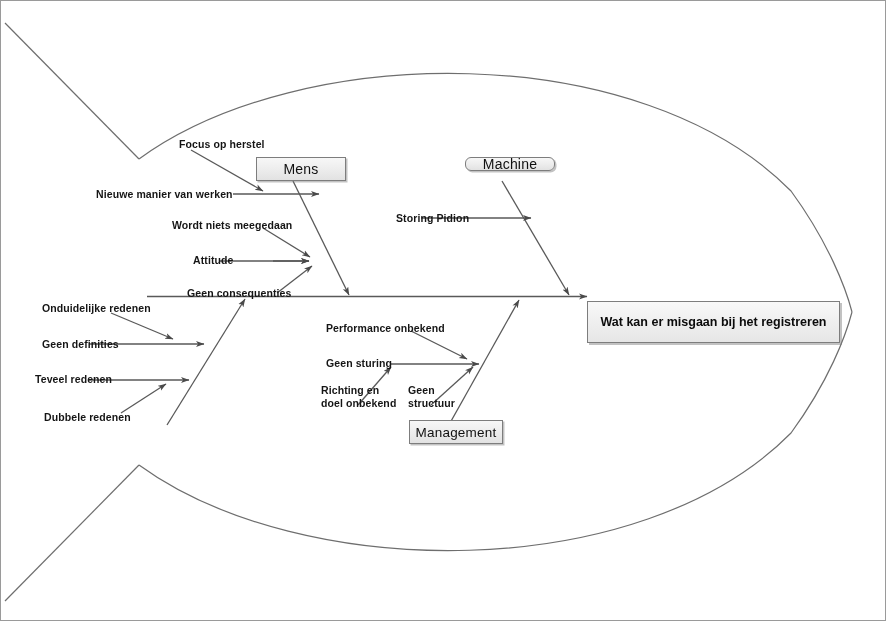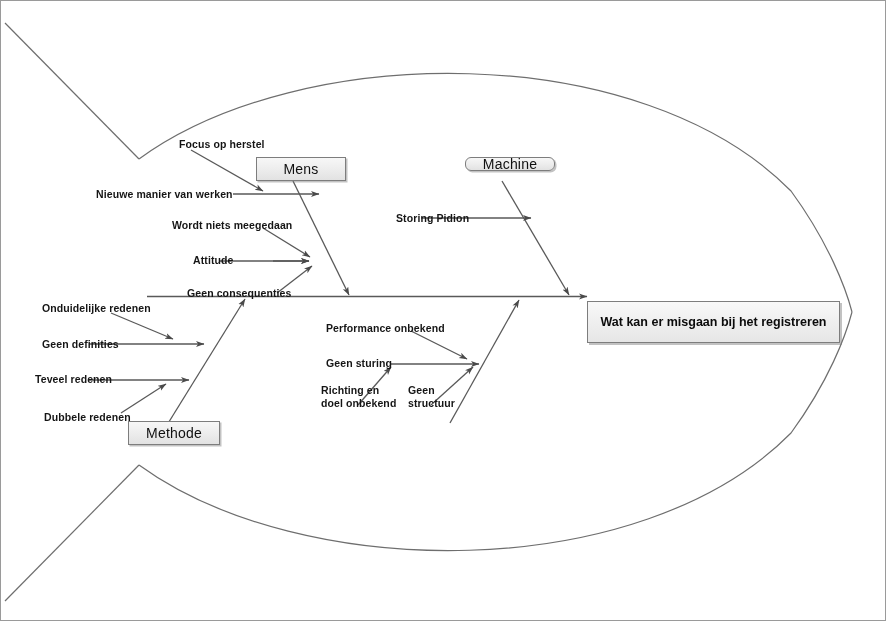--- a/index.html
+++ b/index.html
@@ -109,24 +109,24 @@
   </svg>
 
   <div class="cat-box" style="left:247px;top:156px;width:90px;height:24px;font-size:14px;">
     <span>Mens</span>
   </div>
 
   <div class="cat-box" style="left:456px;top:156px;width:90px;height:14px;font-size:14px;border-radius:6px;">
     <span>Machine</span>
   </div>
 
-  <div class="cat-box" style="left:119px;top:420px;width:92px;height:24px;font-size:14px;">
-    <span>Methode</span>
+
+  <div class="cat-box" style="left:400px;top:419px;width:94px;height:24px;font-size:13.5px;">
+    <span>Management</span>
   </div>
-
 
   <div class="problem-box" style="left:586px;top:276px;width:253px;height:42px;font-size:12.5px;">
     <div>
       <div>Wat kan er misgaan bij het registreren</div>
     </div>
   </div>
 
   <div class="cause-label" style="left:178px;top:137px;">Focus op herstel</div>
 
   <div class="cause-label" style="left:95px;top:187px;">Nieuwe manier van werken</div>

